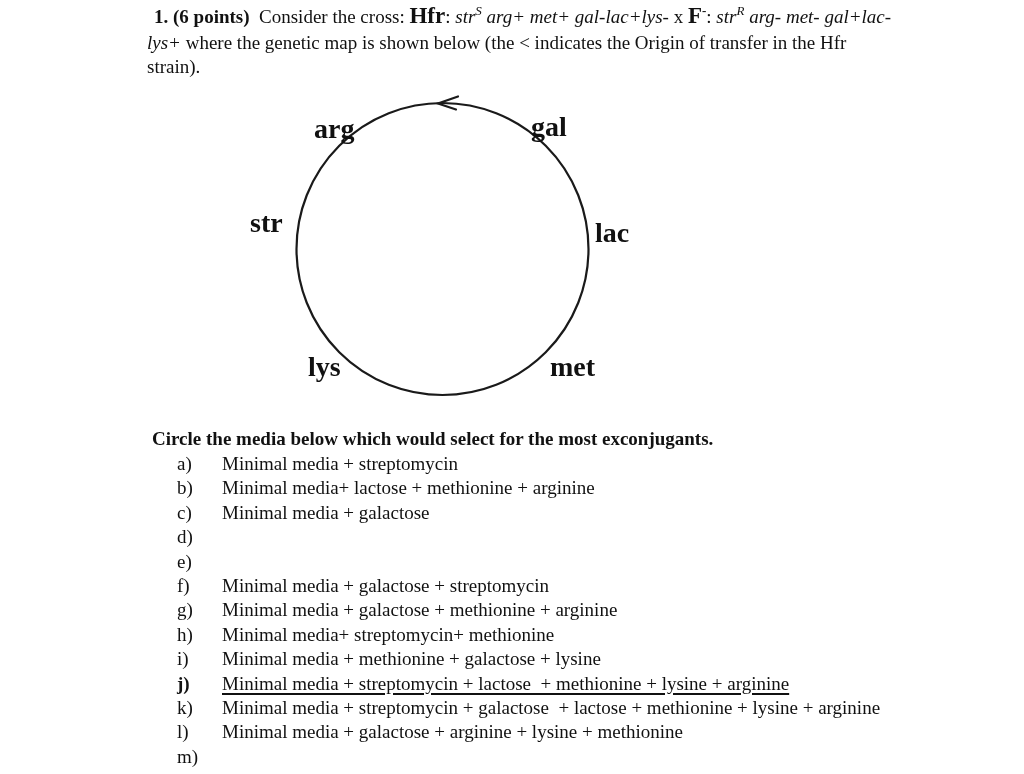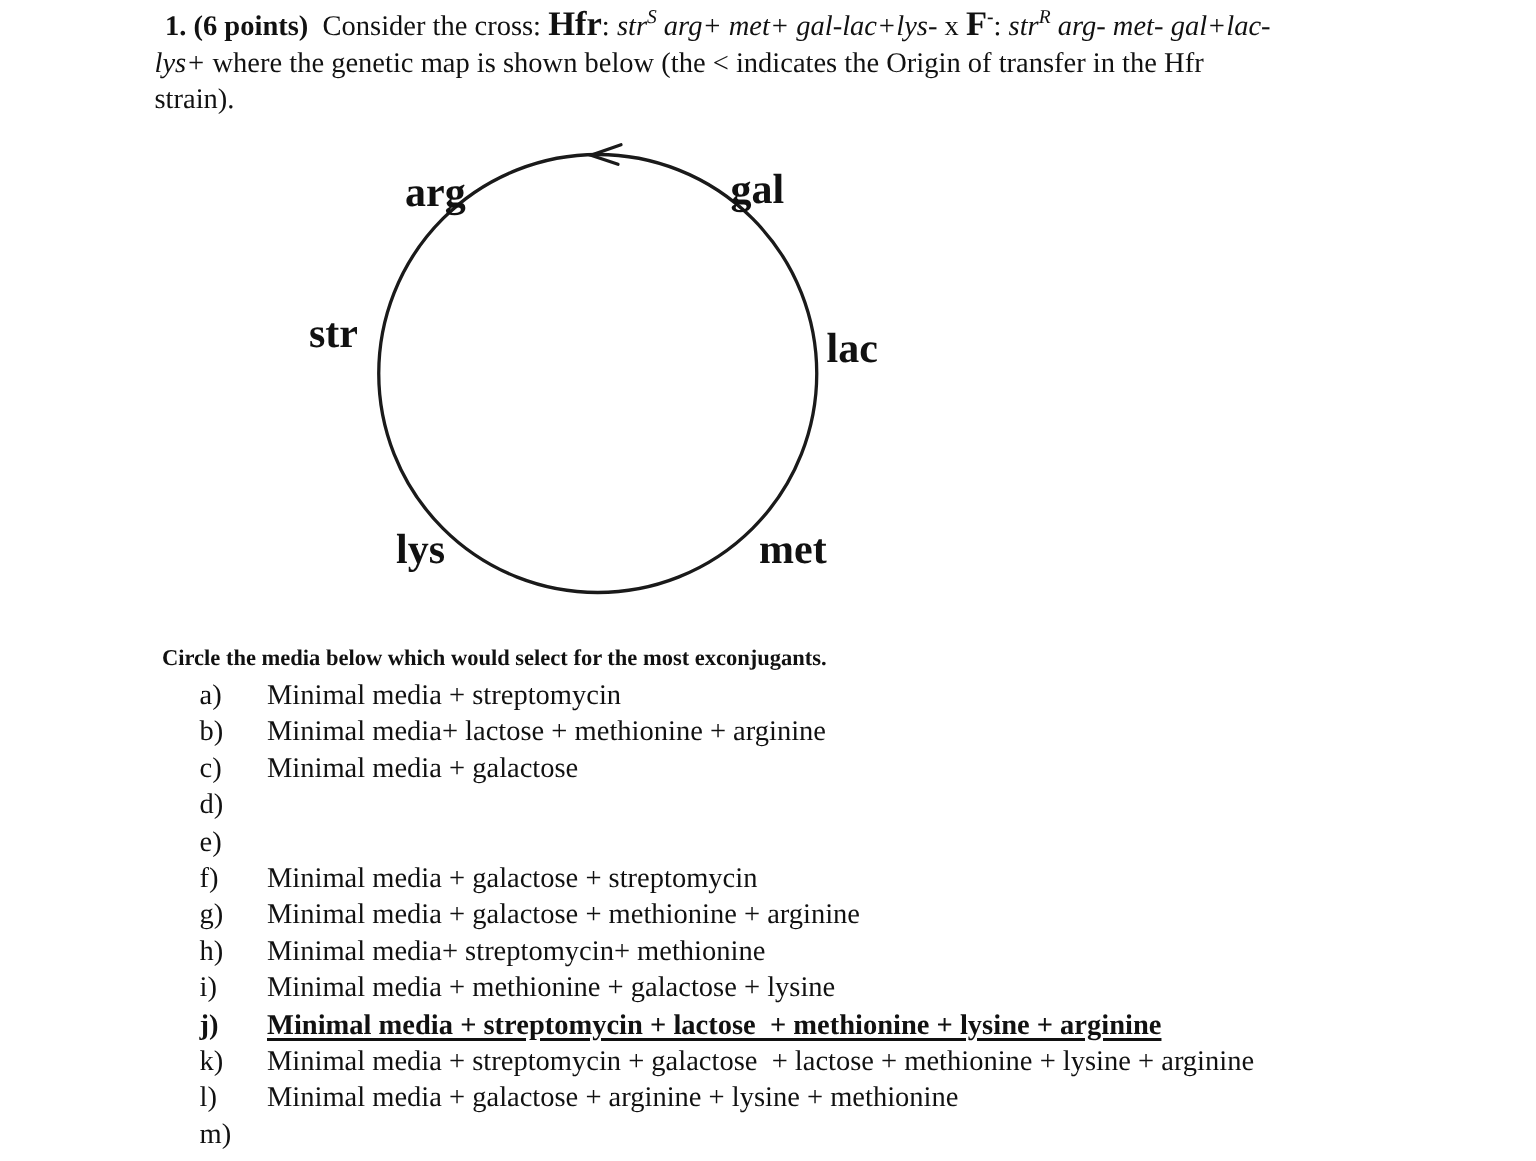--- a/index.html
+++ b/index.html
@@ -7,20 +7,21 @@
     width: 1024px; height: 774px;
     background: #ffffff;
     font-family: "Liberation Serif", "DejaVu Serif", serif;
     color: #111111;
     overflow: hidden;
   }
   .page {
     position: relative;
     width: 904px; height: 774px;
     background: #ffffff;
+    margin-left: 44px;
   }
 
   
   .qheader {
     position: absolute;
     left: 103px; top: 4px;
     font-size: 19px;
     line-height: 24px;
   }
   .qline { white-space: pre; }
@@ -54,21 +55,21 @@
   .g-gal { left: 487px; top: 115px; }
   .g-str { left: 206px; top: 211px; }
   .g-lac { left: 551px; top: 221px; }
   .g-lys { left: 264px; top: 355px; }
   .g-met { left: 506px; top: 355px; }
 
   
   .opt-heading {
     position: absolute;
     left: 108px; top: 428px;
-    font-size: 15px;
+    font-size: 19px;
     font-weight: bold;
     line-height: 22px;
     white-space: pre;
   }
   .options {
     position: absolute;
     left: 0; top: 452px;
     width: 1024px;
   }
   .opt-row {
@@ -79,21 +80,21 @@
   }
   .opt-letter {
     display: inline-block;
     margin-left: 133px;
     width: 45px;
     white-space: pre;
   }
   .opt-text { white-space: pre; }
   .opt-emph .opt-letter { font-weight: bold; }
   .opt-emph .opt-text {
-    font-weight: bold;
+    font-weight: normal;
     text-decoration: underline;
     text-decoration-thickness: 1.5px;
     text-underline-offset: 3px;
   }
 </style>
 </head>
 <body>
 
 <div class="page">
 

